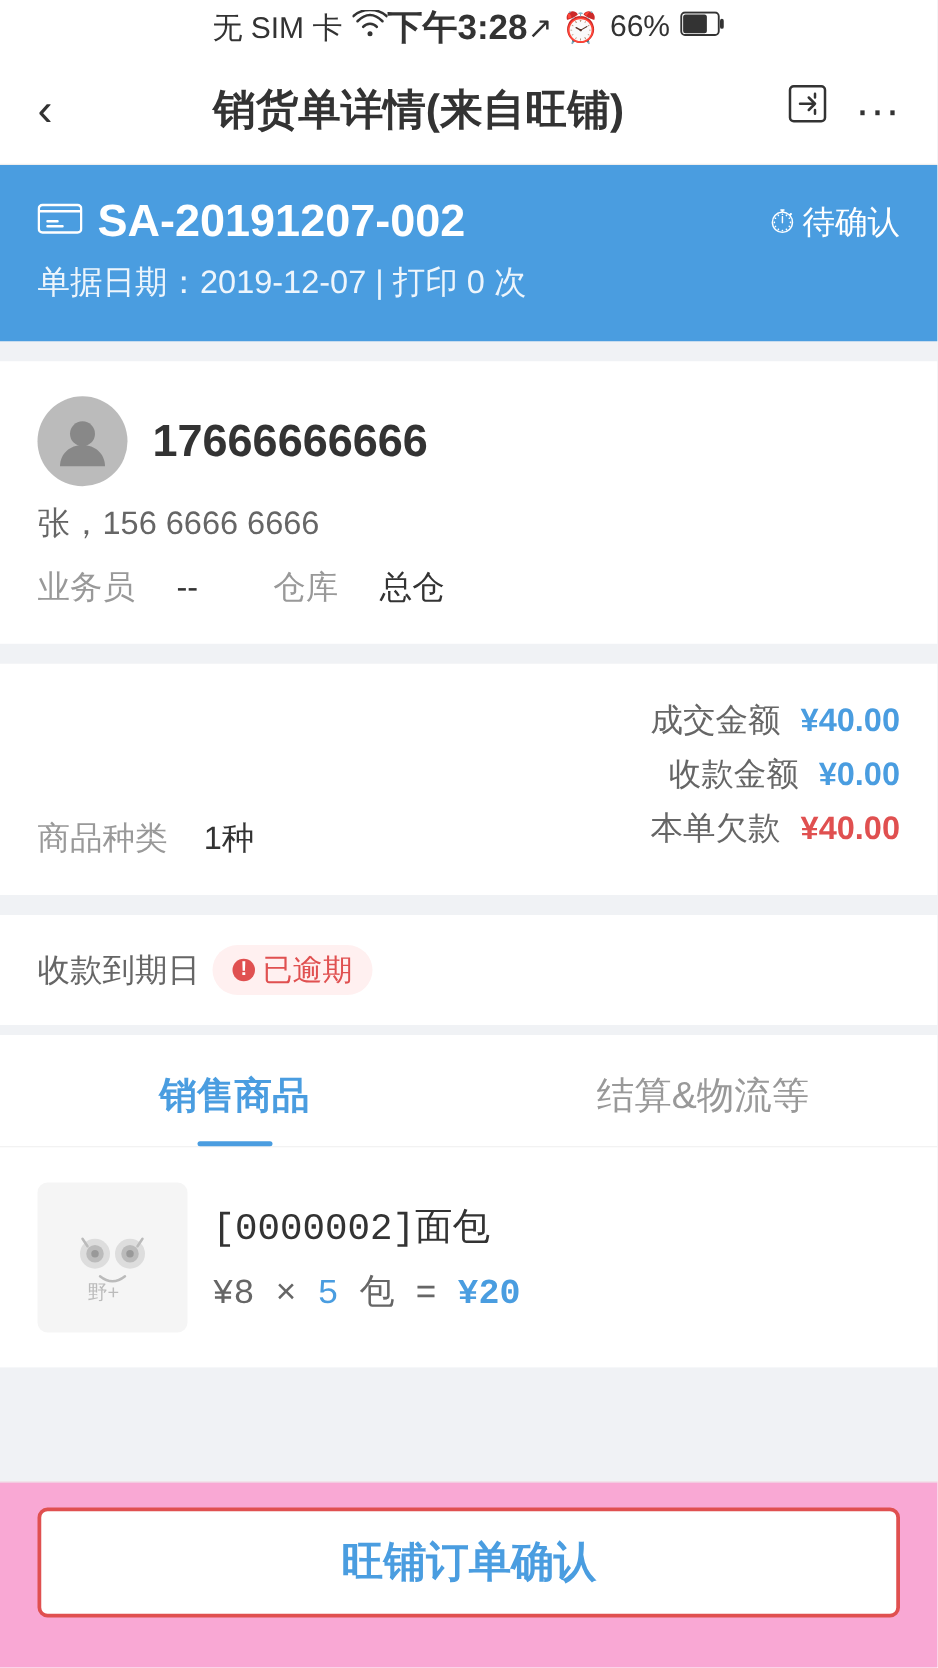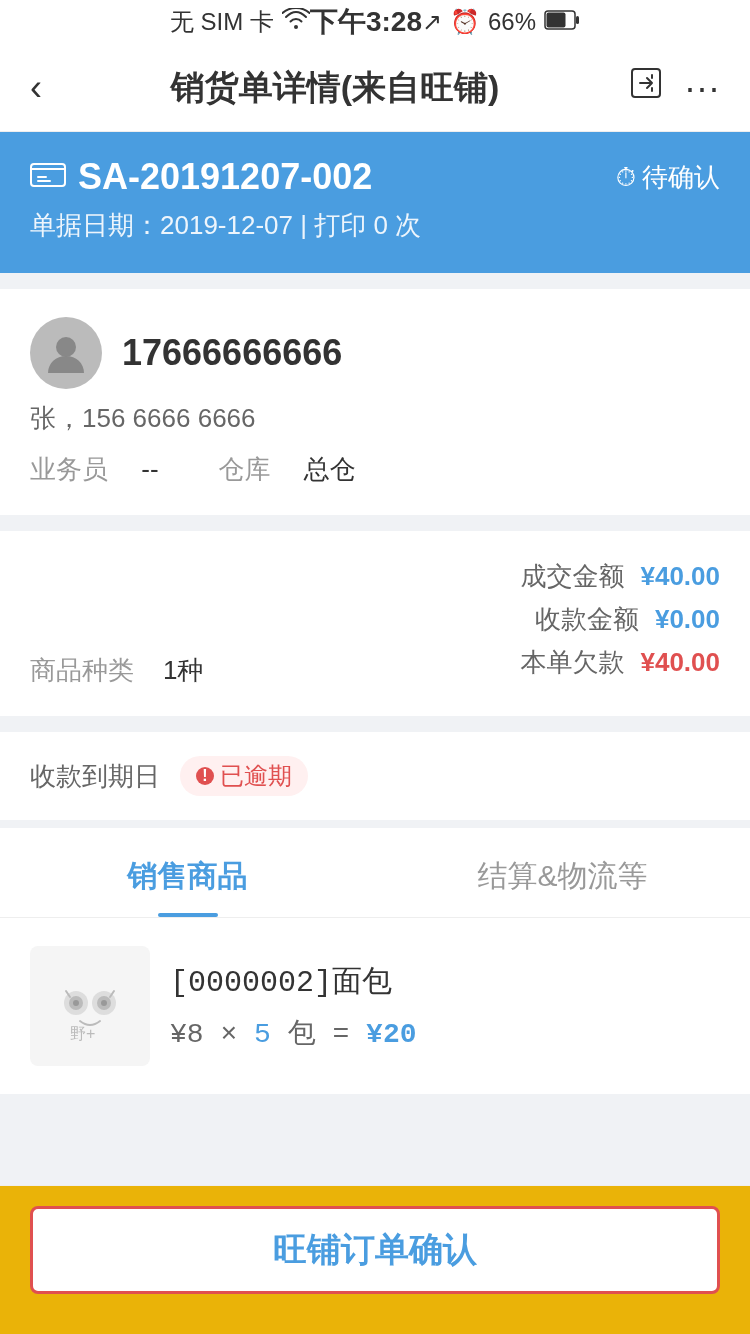--- a/index.html
+++ b/index.html
@@ -146,21 +146,21 @@
 
     
     .due-card {
       background: #fff;
       margin-top: 16px;
       padding: 24px 30px;
       font-size: 26px;
       color: #666;
       display: flex;
       align-items: center;
-      gap: 20px;
+      gap: 10px;
     }
     .overdue-badge {
       background: #fff0f0;
       color: #e05050;
       border-radius: 20px;
       padding: 4px 16px;
       font-size: 24px;
       display: flex;
       align-items: center;
       gap: 6px;
@@ -242,21 +242,21 @@
       background: #f0f2f5;
       height: 250px;
     }
 
     
     .bottom-bar {
       position: fixed;
       bottom: 0;
       left: 0;
       width: 750px;
-      background: #eab308;
+      background: #f9a8d4;
       padding: 20px 30px 40px;
       border-top: 1px solid #eee;
     }
     .confirm-btn {
       width: 100%;
       height: 88px;
       border: 3px solid #e05050;
       border-radius: 8px;
       background: #fff;
       color: #4a9de0;

